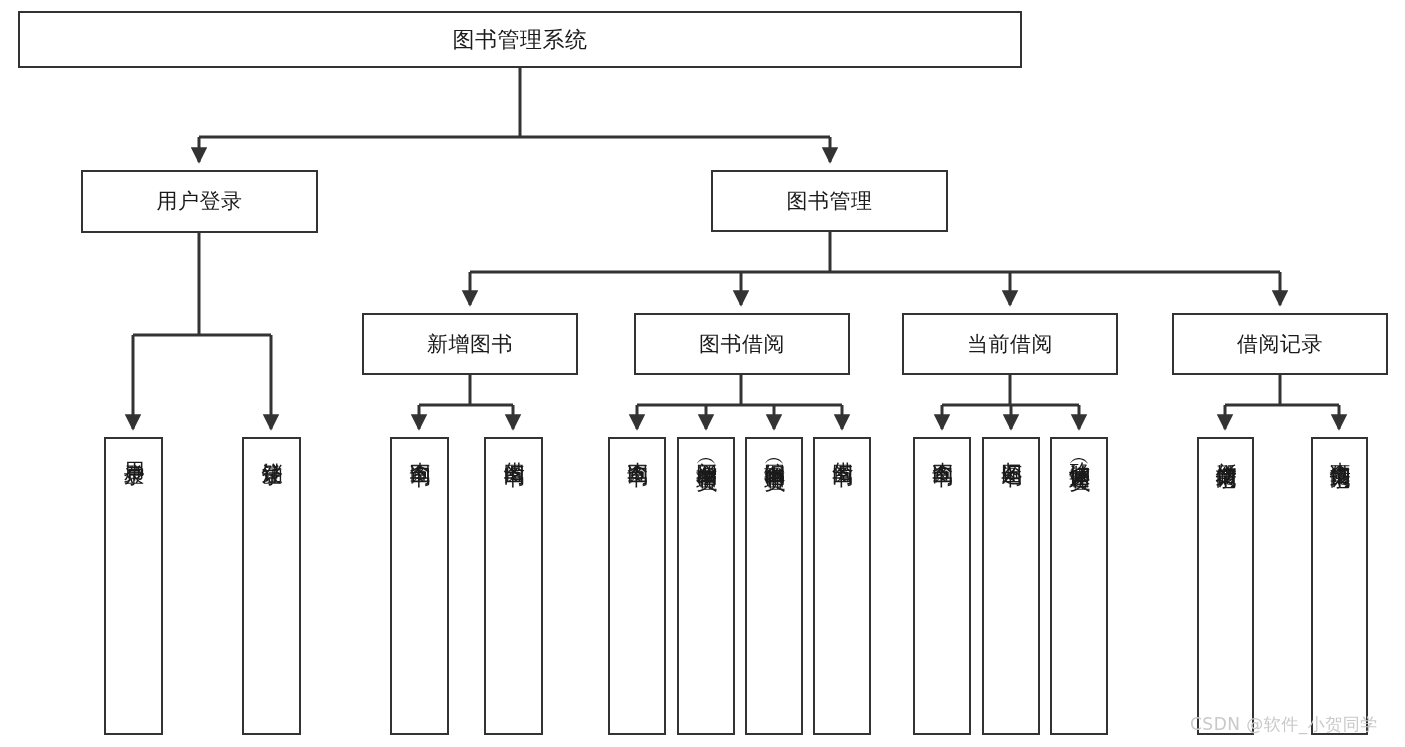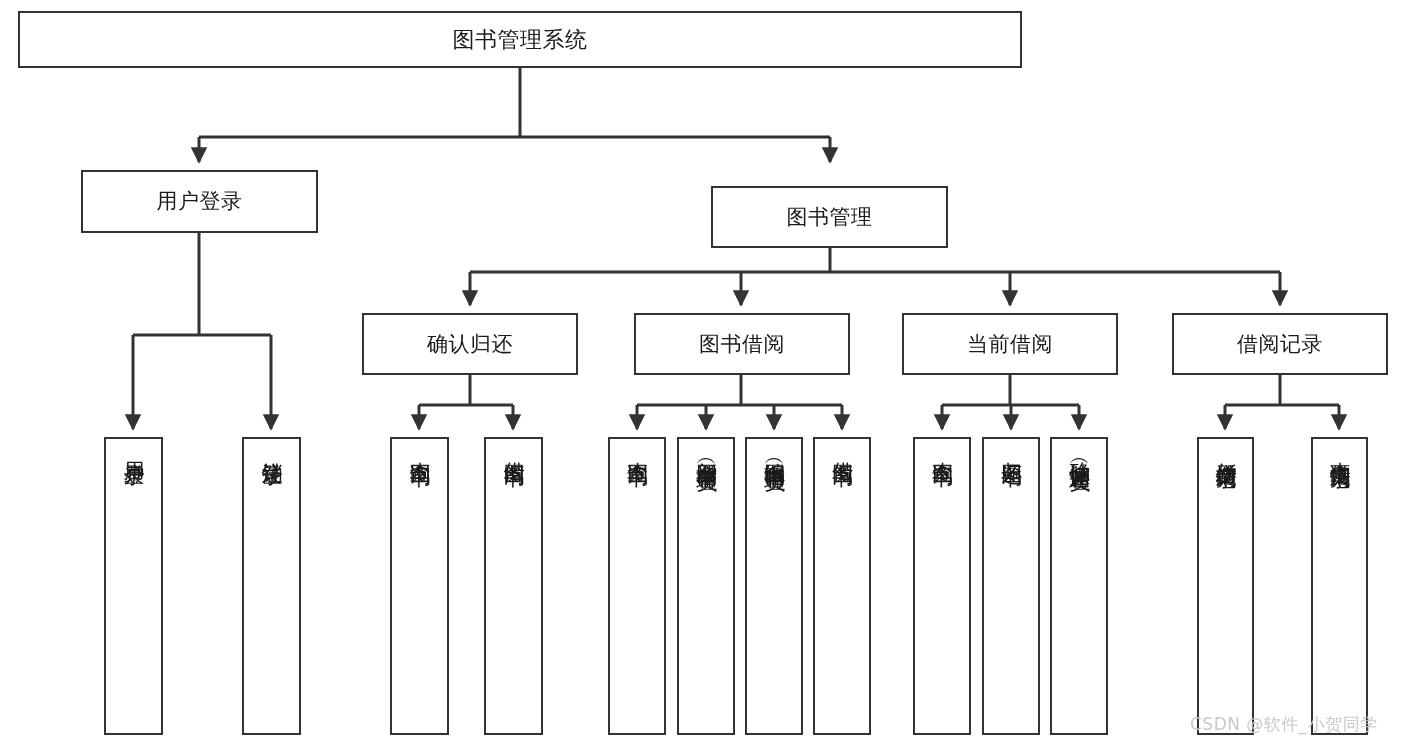--- a/index.html
+++ b/index.html
@@ -121,26 +121,26 @@
     </g>
   </svg>
 
   <div class="node horiz root" style="left:18px;top:11px;width:1004px;height:57px;">
     <span class="lbl">图书管理系统</span>
   </div>
 
   <div class="node horiz" style="left:81px;top:170px;width:237px;height:63px;">
     <span class="lbl">用户登录</span>
   </div>
-  <div class="node horiz" style="left:711px;top:186px;width:237px;height:62px;">
+  <div class="node horiz" style="left:711px;top:170px;width:237px;height:62px;">
     <span class="lbl">图书管理</span>
   </div>
 
   <div class="node horiz" style="left:362px;top:313px;width:216px;height:62px;">
-    <span class="lbl">确认归还</span>
+    <span class="lbl">新增图书</span>
   </div>
   <div class="node horiz" style="left:634px;top:313px;width:216px;height:62px;">
     <span class="lbl">图书借阅</span>
   </div>
   <div class="node horiz" style="left:1172px;top:313px;width:216px;height:62px;">
     <span class="lbl">借阅记录</span>
   </div>
   <div class="node horiz" style="left:902px;top:313px;width:216px;height:62px;">
     <span class="lbl">当前借阅</span>
   </div>

